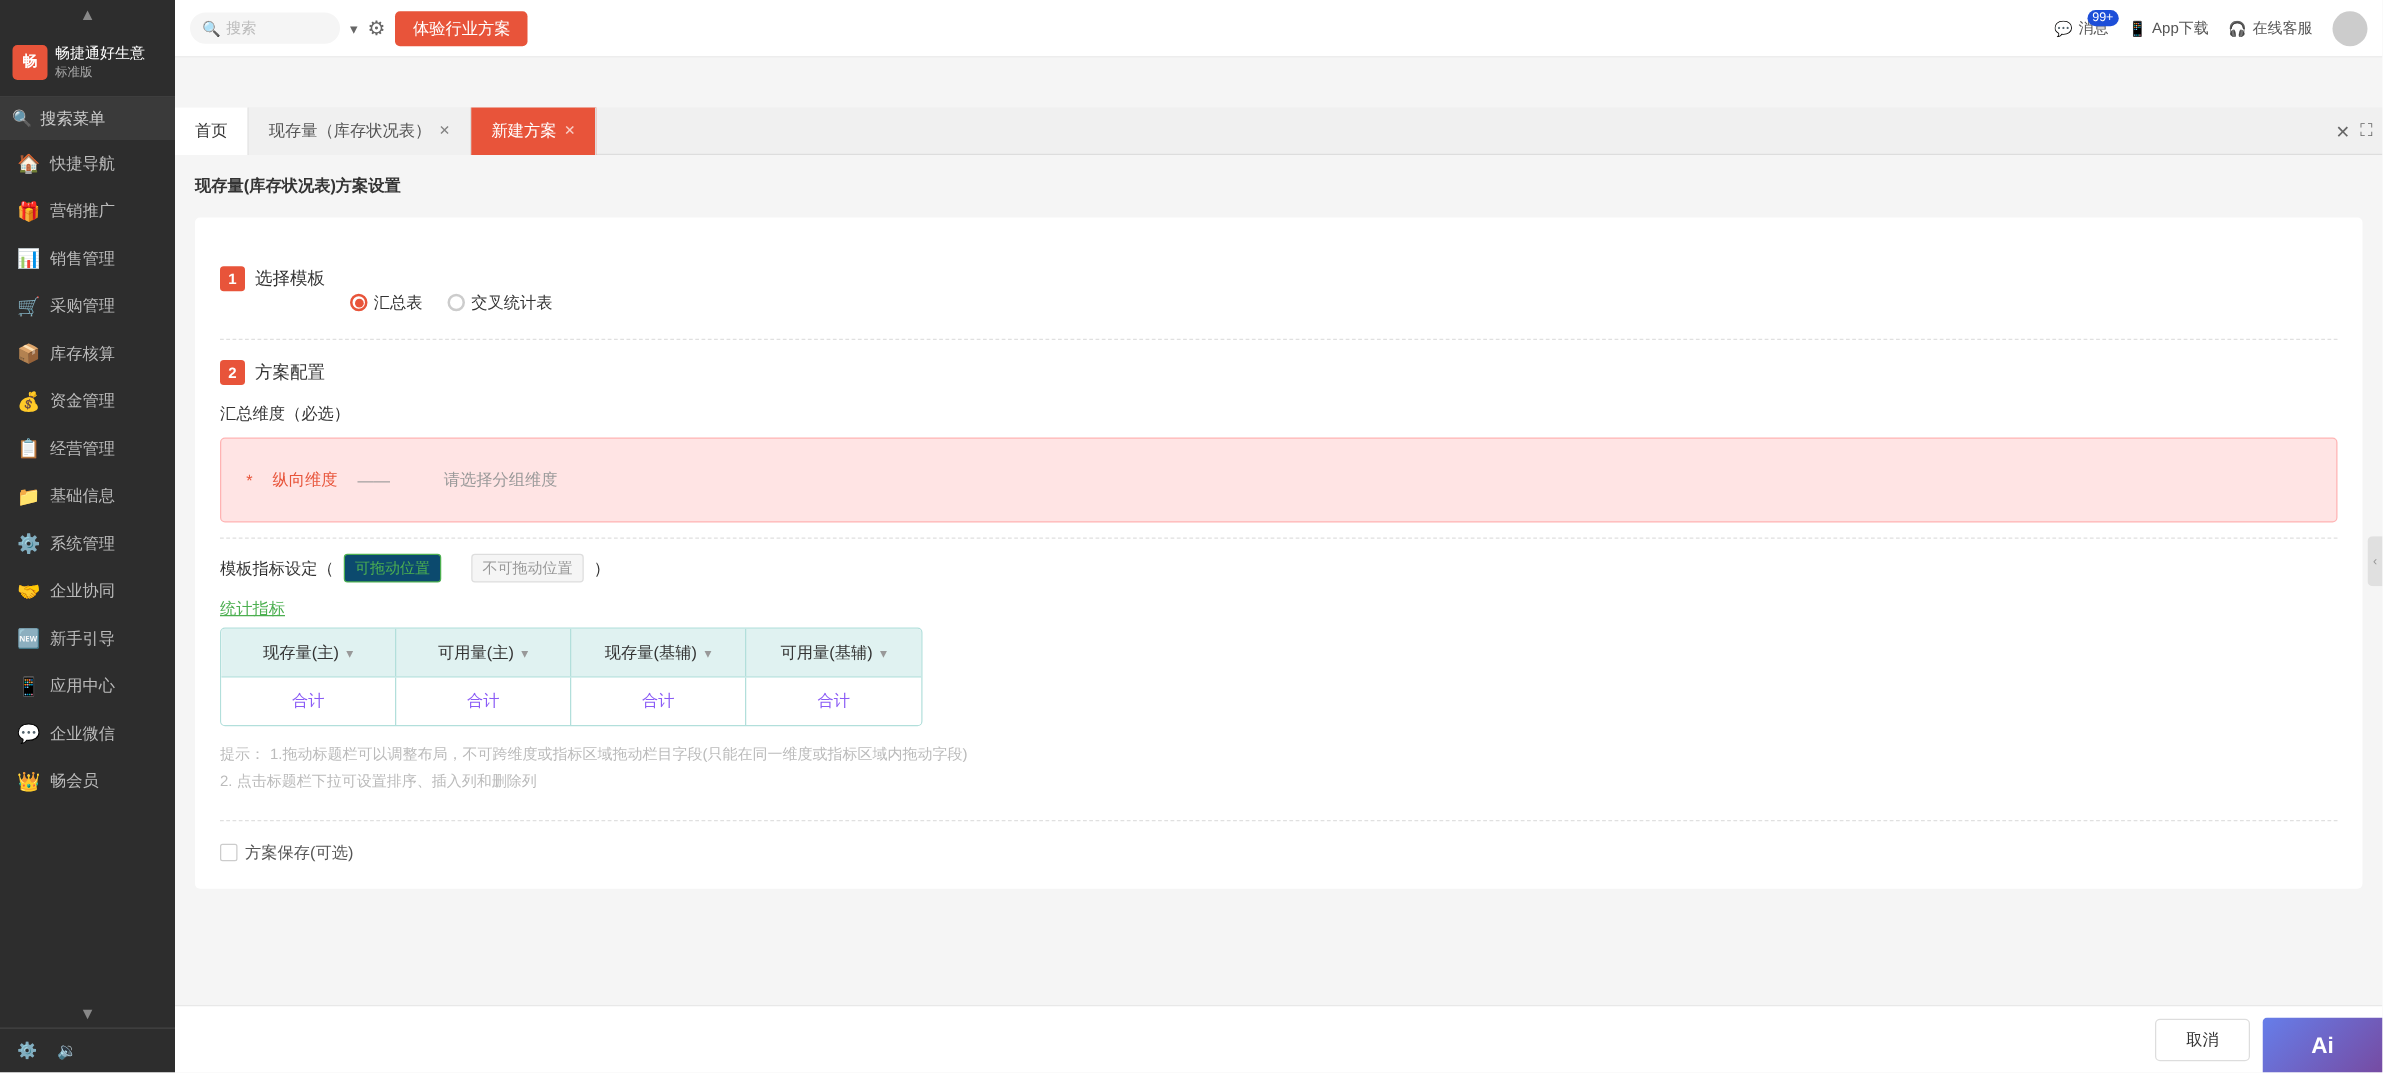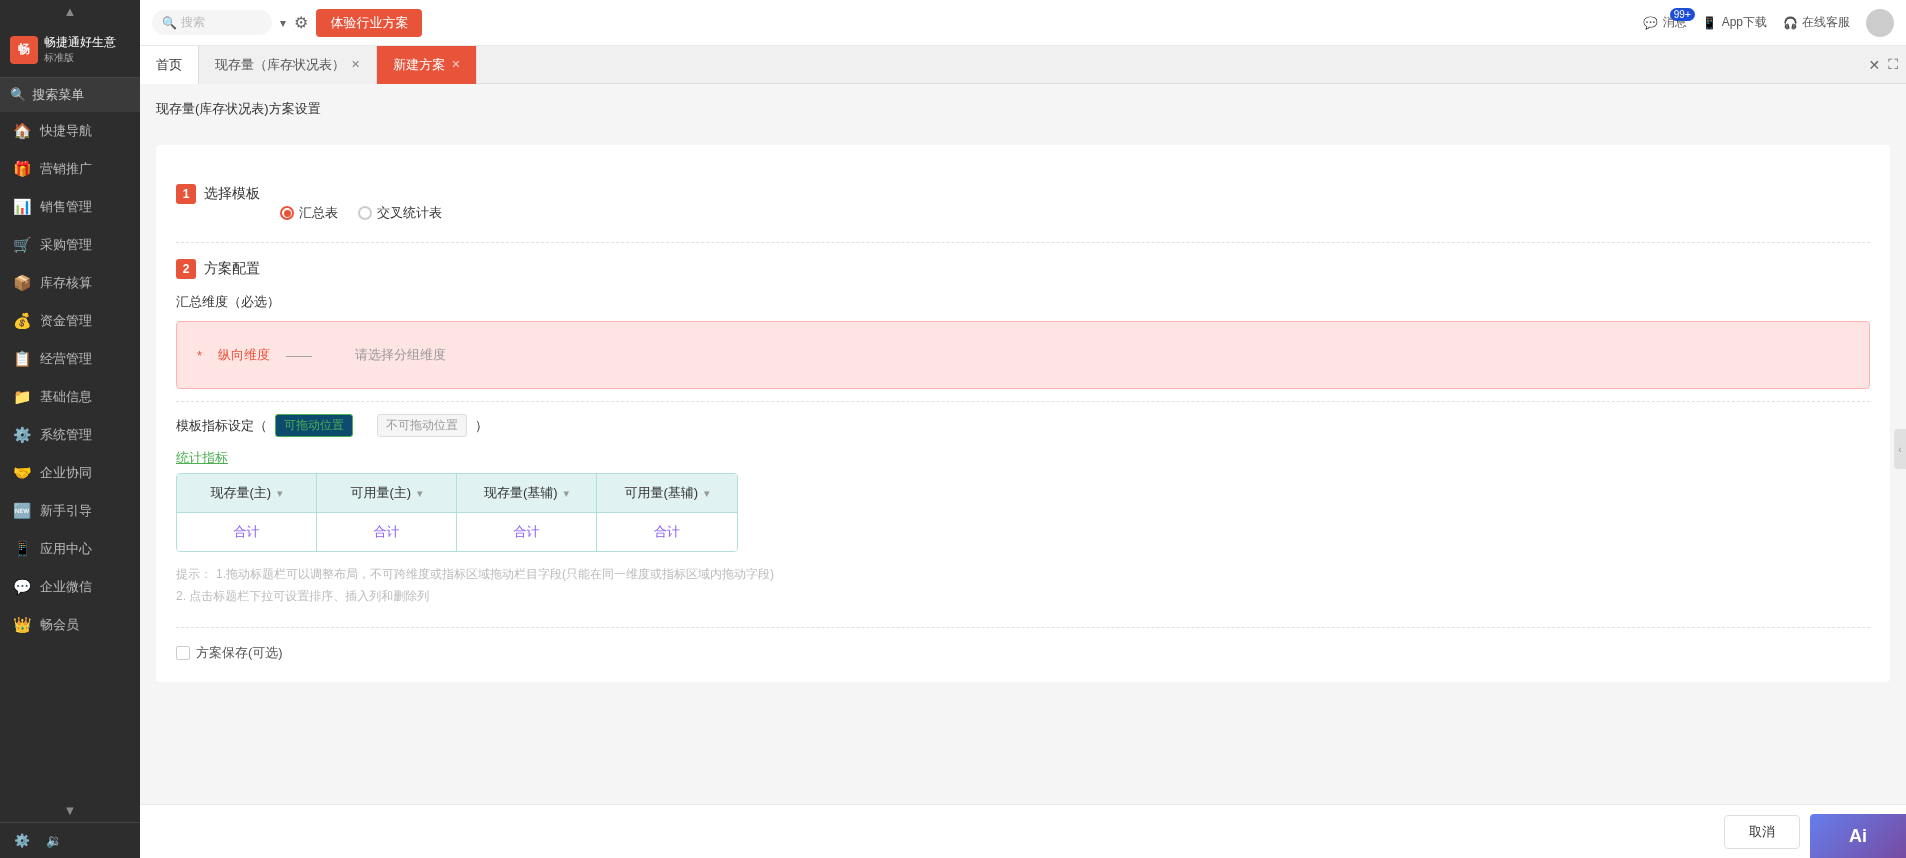--- a/index.html
+++ b/index.html
@@ -178,20 +178,21 @@
 
     
     .tabbar {
       height: 38px;
       background: #f0f0f0;
       display: flex;
       align-items: center;
       padding: 0 0;
       flex-shrink: 0;
       border-bottom: 1px solid #ddd;
+      margin-top: 40px;
     }
     .tab {
       display: flex;
       align-items: center;
       gap: 6px;
       padding: 0 16px;
       height: 38px;
       cursor: pointer;
       font-size: 13px;
       color: #555;
@@ -218,22 +219,22 @@
       overflow-y: auto;
       background: #f5f5f5;
       padding: 16px;
     }
     .content::-webkit-scrollbar { width: 6px; }
     .content::-webkit-scrollbar-thumb { background: #ccc; border-radius: 3px; }
 
     .page-title {
       font-size: 13px;
       color: #333;
-      margin-bottom: 27px;
-      font-weight: 400;
+      margin-bottom: 16px;
+      font-weight: 700;
     }
 
     
     .config-panel {
       background: #fff;
       border-radius: 4px;
       padding: 20px;
     }
 
     

